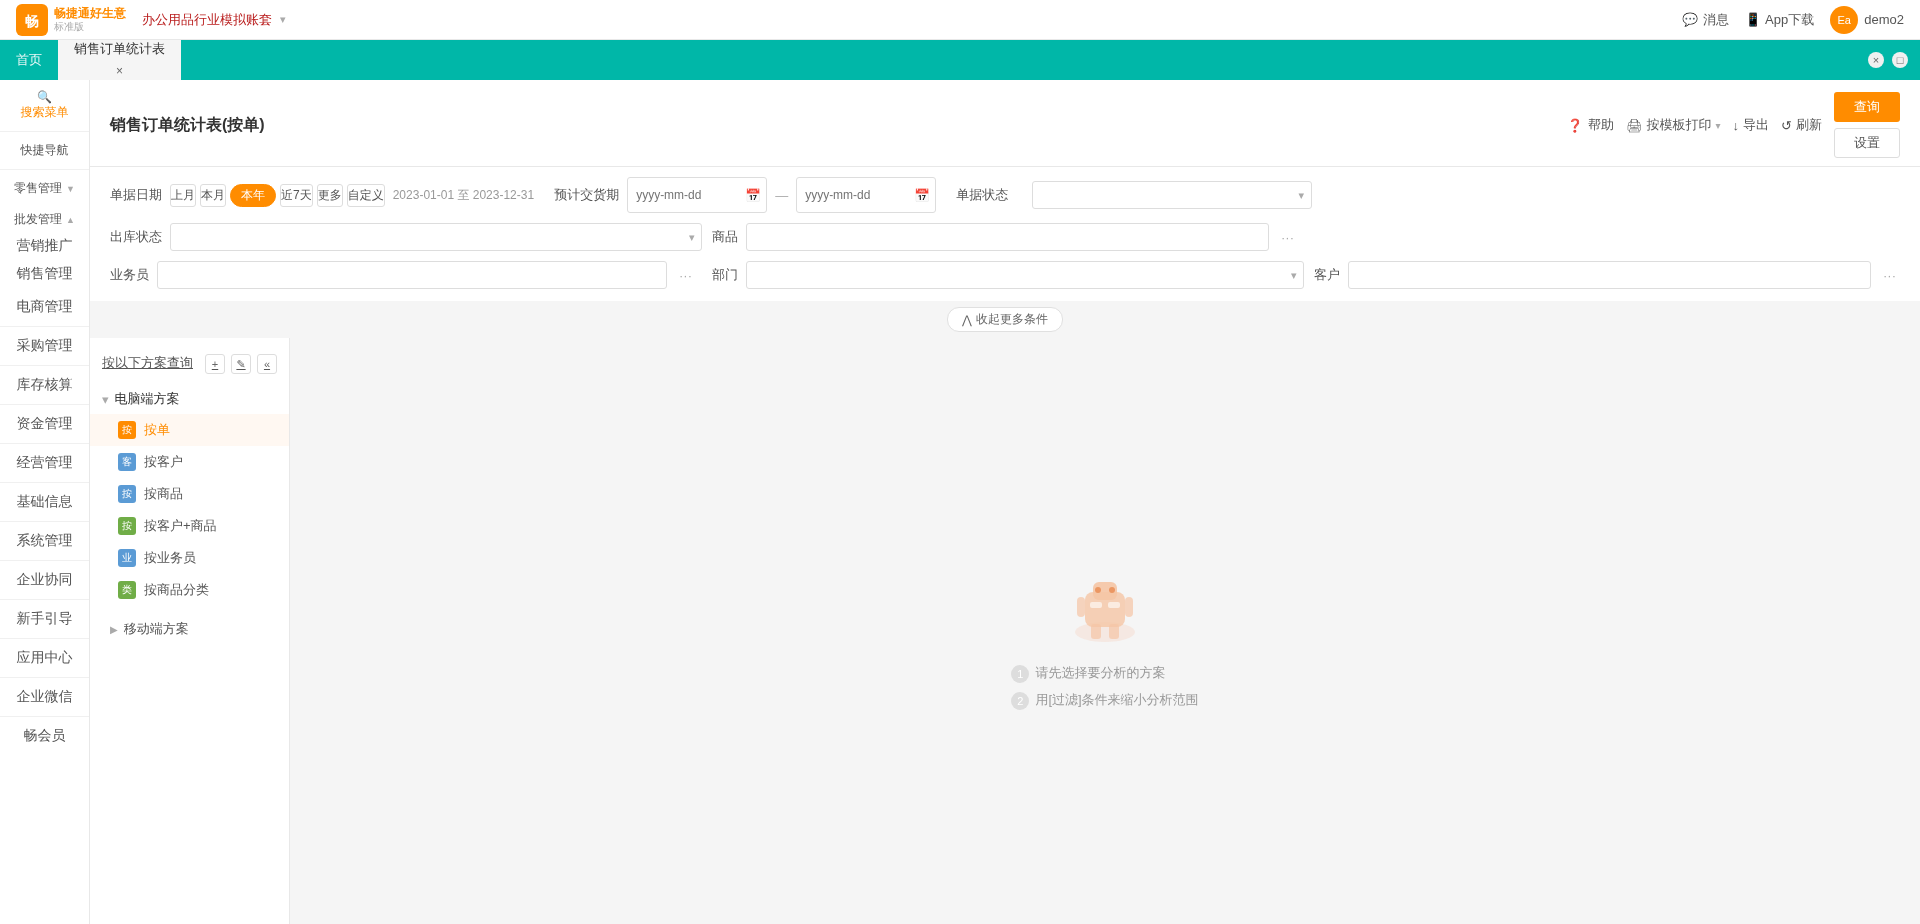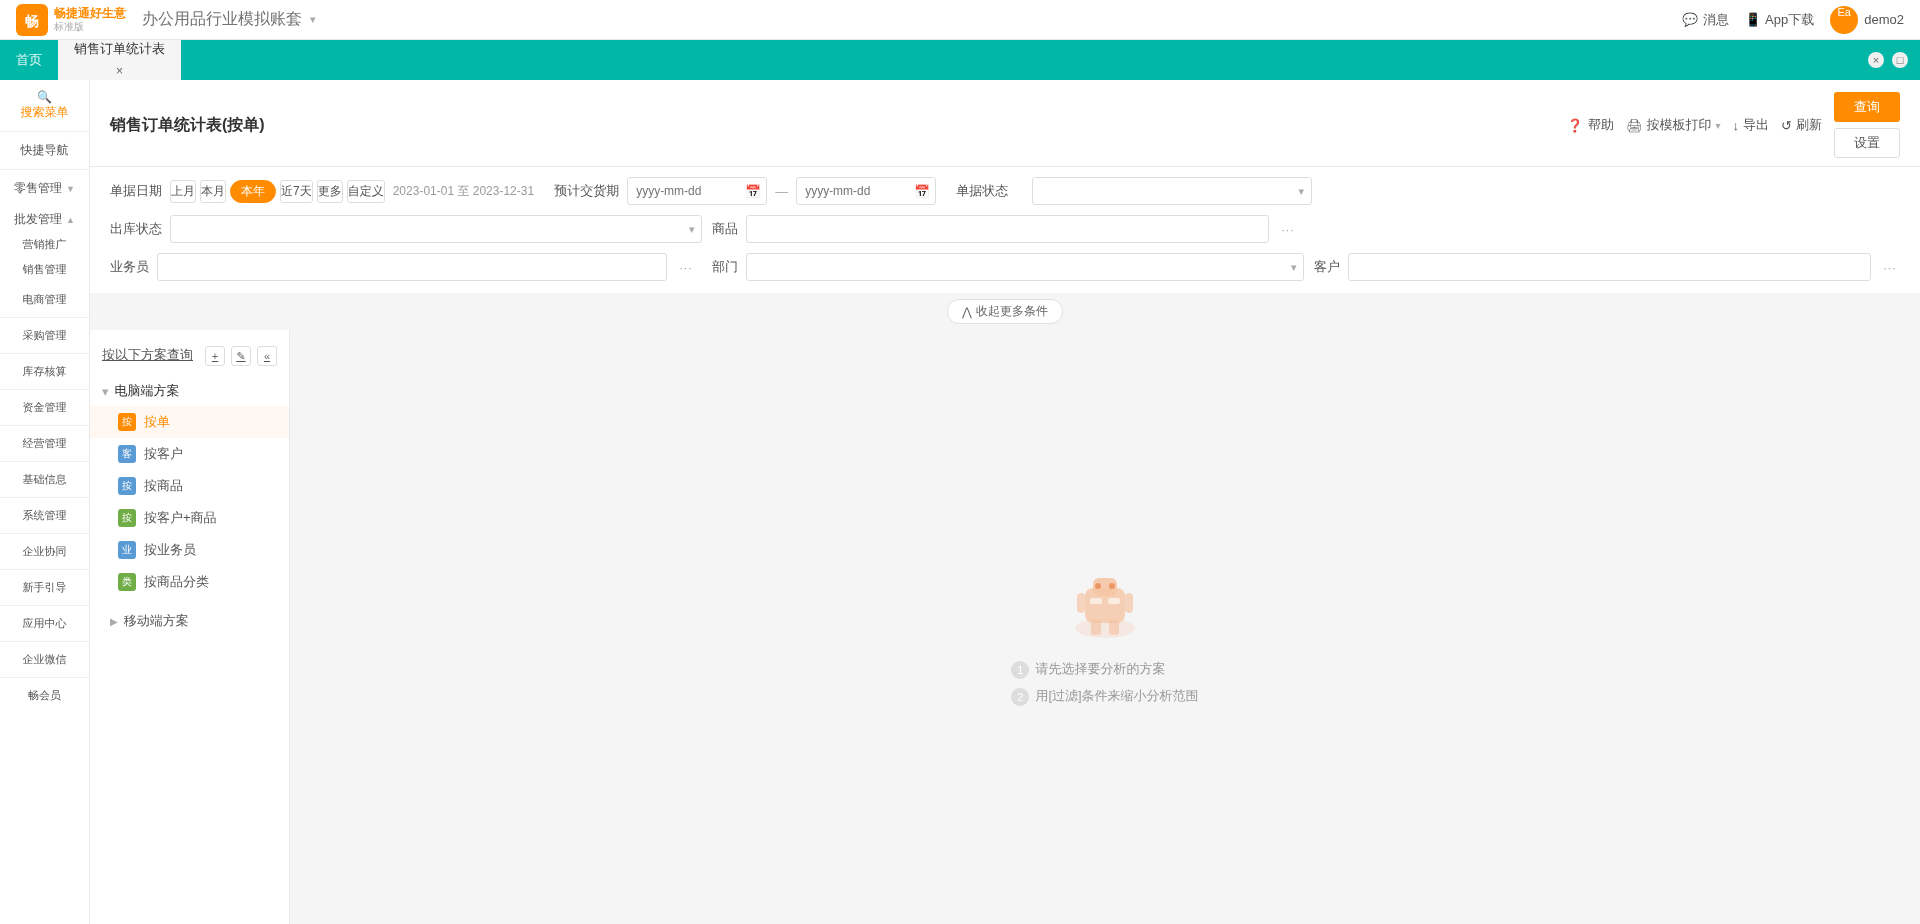--- a/index.html
+++ b/index.html
@@ -3,21 +3,21 @@
   <meta charset="utf-8">
   <style>
     * { box-sizing: border-box; margin: 0; padding: 0; }
     body { font-family: 'Microsoft YaHei', sans-serif; font-size: 13px; background: #f5f5f5; color: #333; display: flex; flex-direction: column; height: 924px; overflow: hidden; }
 
     
     .top-bar { height: 40px; background: #fff; display: flex; align-items: center; padding: 0 16px; border-bottom: 1px solid #e8e8e8; justify-content: space-between; }
     .top-bar-left { display: flex; align-items: center; gap: 8px; font-size: 13px; color: #666; }
     .top-bar-right { display: flex; align-items: center; gap: 16px; font-size: 13px; color: #555; }
     .top-bar-right .user-area { display: flex; align-items: center; gap: 6px; }
-    .avatar { width: 28px; height: 28px; border-radius: 50%; background: #ff8c00; display: flex; justify-content: center; color: #fff; font-size: 11px; }
+    .avatar { width: 28px; height: 28px; border-radius: 50%; background: #ff8c00; display: flex; align-items: center; justify-content: center; color: #fff; font-size: 11px; }
 
     
     .nav-tabs { height: 40px; background: #00b7a8; display: flex; align-items: stretch; }
     .nav-tab { padding: 0 16px; display: flex; align-items: center; cursor: pointer; color: rgba(255,255,255,0.85); font-size: 13px; gap: 6px; text-align: center; }
     .nav-tab.active { background: #f5f5f5; color: #333; flex-direction: column; }
     .nav-tab-close { font-size: 12px; color: #666; cursor: pointer; }
     .nav-tab-home { color: rgba(255,255,255,0.9); }
 
     
     .main-layout { display: flex; flex: 1; overflow: hidden; }
@@ -29,21 +29,21 @@
     .content-area { flex: 1; display: flex; flex-direction: column; overflow: hidden; }
 
     
     .page-header { padding: 12px 20px 8px; display: flex; align-items: center; justify-content: space-between; background: #fff; border-bottom: 1px solid #e8e8e8; }
     .page-title { font-size: 16px; font-weight: bold; color: #333; }
     .page-actions { display: flex; align-items: center; gap: 12px; font-size: 13px; color: #555; }
     .page-action-item { display: flex; align-items: center; gap: 4px; cursor: pointer; }
     .date-btn { padding: 2px 0; border: 1px solid #ddd; border-radius: 3px; background: #fff; cursor: pointer; font-size: 12px; color: #555; }
     .date-btn.active { background: #ff8c00; color: #fff; border-color: #ff8c00; border-radius: 12px; padding: 2px 10px; }
     .filter-input { height: 28px; border: 1px solid #ddd; border-radius: 3px; padding: 0 8px; font-size: 13px; color: #555; width: 180px; outline: none; }
-    .filter-date-input { height: 28px; border: 1px solid #ddd; border-radius: 3px; padding: 0 28px 0 8px; font-size: 12px; color: #ccc; width: 140px; outline: none; background: #fff; }
+    .filter-date-input { height: 36px; border: 1px solid #ddd; border-radius: 3px; padding: 0 28px 0 8px; font-size: 12px; color: #ccc; width: 140px; outline: none; background: #fff; }
     .filter-date-wrapper { position: relative; display: inline-block; }
     .filter-date-wrapper::after { content: '📅'; position: absolute; right: 6px; top: 50%; transform: translateY(-50%); font-size: 13px; pointer-events: none; color: #ff8c00; }
     .filter-dash { color: #aaa; }
 
     
     .main-split { display: flex; flex: 1; overflow: hidden; }
     .scheme-panel { width: 200px; background: #fff; border-right: 1px solid #e8e8e8; padding: 10px 0; overflow-y: auto; }
     .scheme-panel-header { display: flex; align-items: flex-start; justify-content: space-between; padding: 6px 12px; font-size: 13px; color: #555; text-decoration: underline; }
     .scheme-panel-actions { display: flex; gap: 6px; align-items: center; }
     .scheme-action-icon { width: 20px; height: 20px; border: 1px solid #ddd; border-radius: 3px; display: flex; align-items: center; justify-content: center; cursor: pointer; font-size: 11px; color: #666; }
@@ -83,21 +83,21 @@
     .win-ctrl { width: 16px; height: 16px; border-radius: 50%; display: flex; align-items: center; justify-content: center; cursor: pointer; font-size: 11px; color: #666; background: #f0f0f0; }
 
     .filter-section { background: #fff; }
     .collapse-section { background: #f5f5f5; padding: 6px 0; display: flex; justify-content: center; }
 
     .sidebar-search { padding: 10px 8px; font-size: 12px; color: #ff8c00; cursor: pointer; border-bottom: 1px solid #f0f0f0; text-align: center; }
     .sidebar-nav { padding: 10px 6px; font-size: 12px; color: #555; cursor: pointer; border-bottom: 1px solid #f0f0f0; text-align: center; }
     .sidebar-group { display: flex; flex-direction: column; }
     .sidebar-group-title { padding: 10px 6px 4px; font-size: 12px; color: #555; text-align: center; cursor: pointer; display: flex; align-items: center; justify-content: center; gap: 4px; }
     .sidebar-group-title .arrow-down { font-size: 9px; color: #aaa; }
-    .sidebar-sub { font-size: 11px; color: #555; padding: 5px 2px; text-align: center; cursor: pointer; }
+    .sidebar-sub { font-size: 14px; color: #555; padding: 5px 2px; text-align: center; cursor: pointer; }
 
     .full-select { width: 100%; height: 28px; border: 1px solid #ddd; border-radius: 3px; background: #fff; font-size: 13px; color: #555; padding: 0 8px; outline: none; appearance: none; cursor: pointer; }
     .select-wrapper { position: relative; flex: 1; }
     .select-wrapper::after { content: '▾'; position: absolute; right: 8px; top: 50%; transform: translateY(-50%); color: #aaa; pointer-events: none; font-size: 11px; }
     .dots-btn { color: #aaa; cursor: pointer; padding: 0 4px; }
   </style>
 </head>
 <body>
 
 <div class="top-bar">
@@ -105,21 +105,21 @@
     <div style="display:flex;align-items:center;gap:6px;margin-right:8px;">
       <svg width="32" height="32" viewBox="0 0 32 32">
         <rect width="32" height="32" rx="6" fill="#ff8c00"></rect>
         <text x="16" y="22" text-anchor="middle" fill="white" font-size="14" font-weight="bold">畅</text>
       </svg>
       <div style="line-height:1.2;">
         <div style="font-size:12px;font-weight:bold;color:#ff8c00;">畅捷通好生意</div>
         <div style="font-size:10px;color:#aaa;">标准版</div>
       </div>
     </div>
-    <span style="font-size:16px;color:#737373;">办公用品行业模拟账套</span>
+    <span style="font-size:13px;color:#b91c1c;">办公用品行业模拟账套</span>
     <span style="cursor:pointer;color:#aaa;font-size:11px;">▾</span>
   </div>
   <div class="top-bar-right">
     <div class="top-icon">
       <span>💬</span>
       <span>消息</span>
     </div>
     <div class="top-icon">
       <span>📱</span>
       <span>App下载</span>

